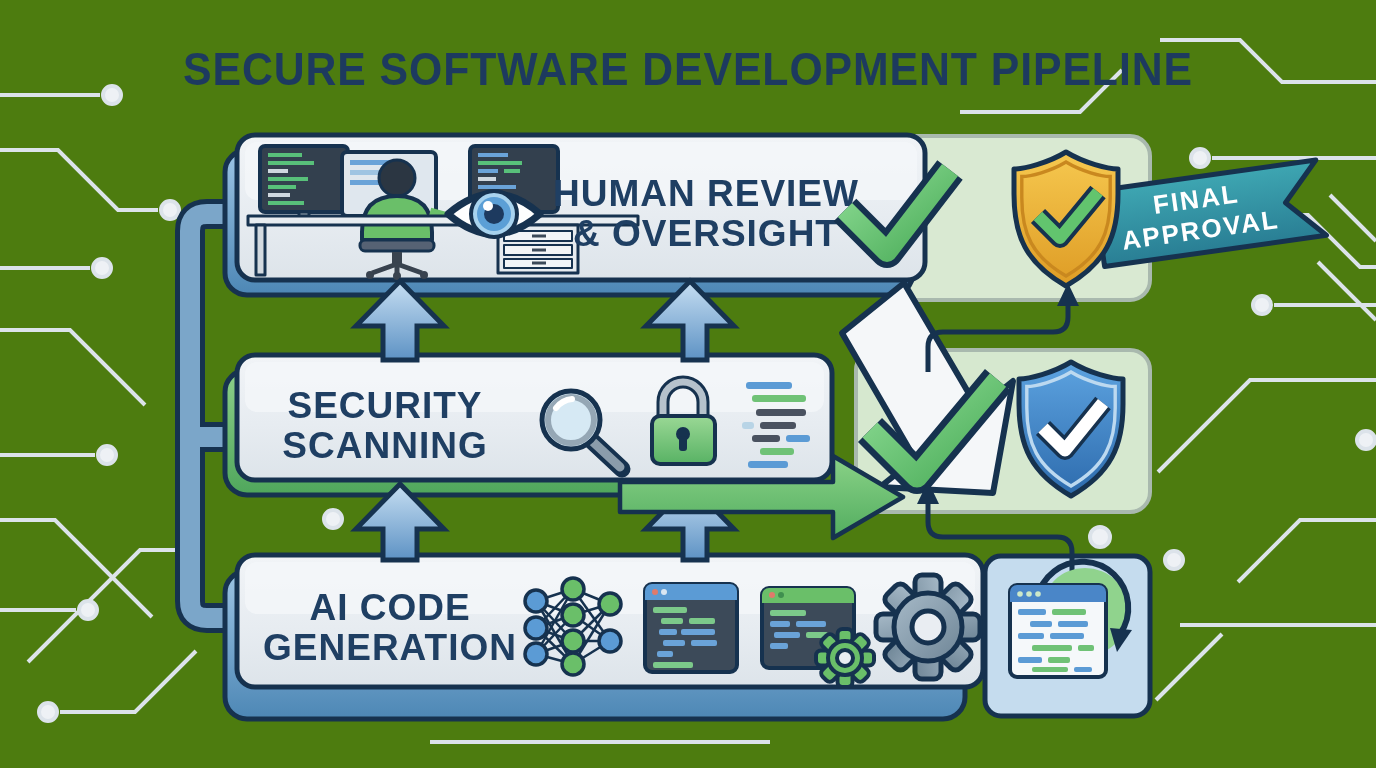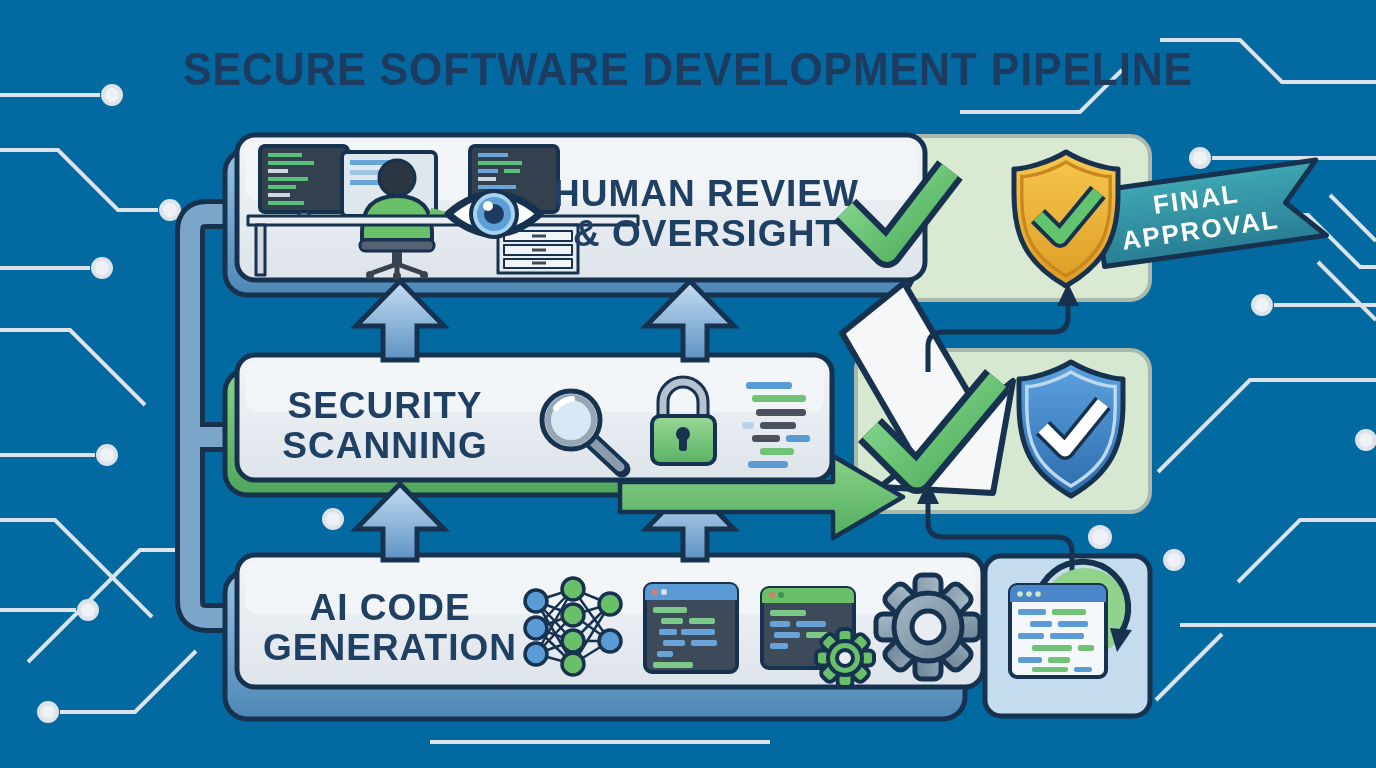--- a/index.html
+++ b/index.html
@@ -1,16 +1,16 @@
 <!DOCTYPE html>
 <html><head>
 <meta charset="utf-8">
 <style>
   html,body{margin:0;padding:0;background:#eef1f5;}
-  .stage{position:relative;width:1376px;height:768px;background:#0369a1;overflow:hidden;
+  .stage{position:relative;width:1376px;height:768px;background:#4d7c0f;overflow:hidden;
          font-family:"Liberation Sans",sans-serif;}
   svg{position:absolute;inset:0;}
   text{font-family:"Liberation Sans",sans-serif;}
   .title-text{font-weight:bold;fill:#1d3a5f;font-size:46px;letter-spacing:1px;}
   .band-label{font-weight:bold;fill:#1f3f63;font-size:37px;letter-spacing:1px;text-anchor:middle;}
   .ribbon-text{font-weight:bold;fill:#ffffff;font-size:26px;letter-spacing:2px;text-anchor:middle;}
   .circuit{stroke:#dce3ea;stroke-width:4;fill:none;}
   .circuit-node{stroke:#dce3ea;stroke-width:4;fill:#eef1f5;}
 </style>
 </head>

